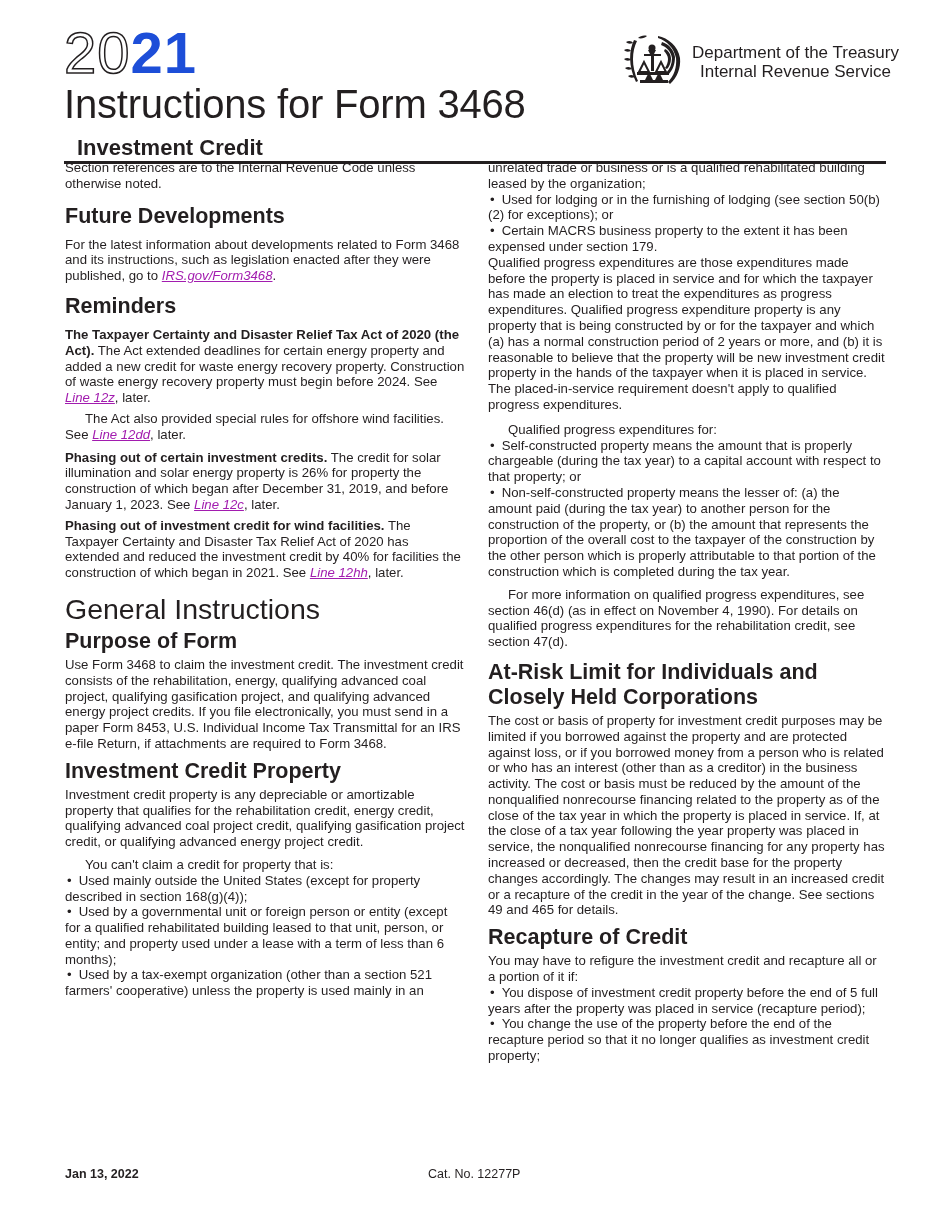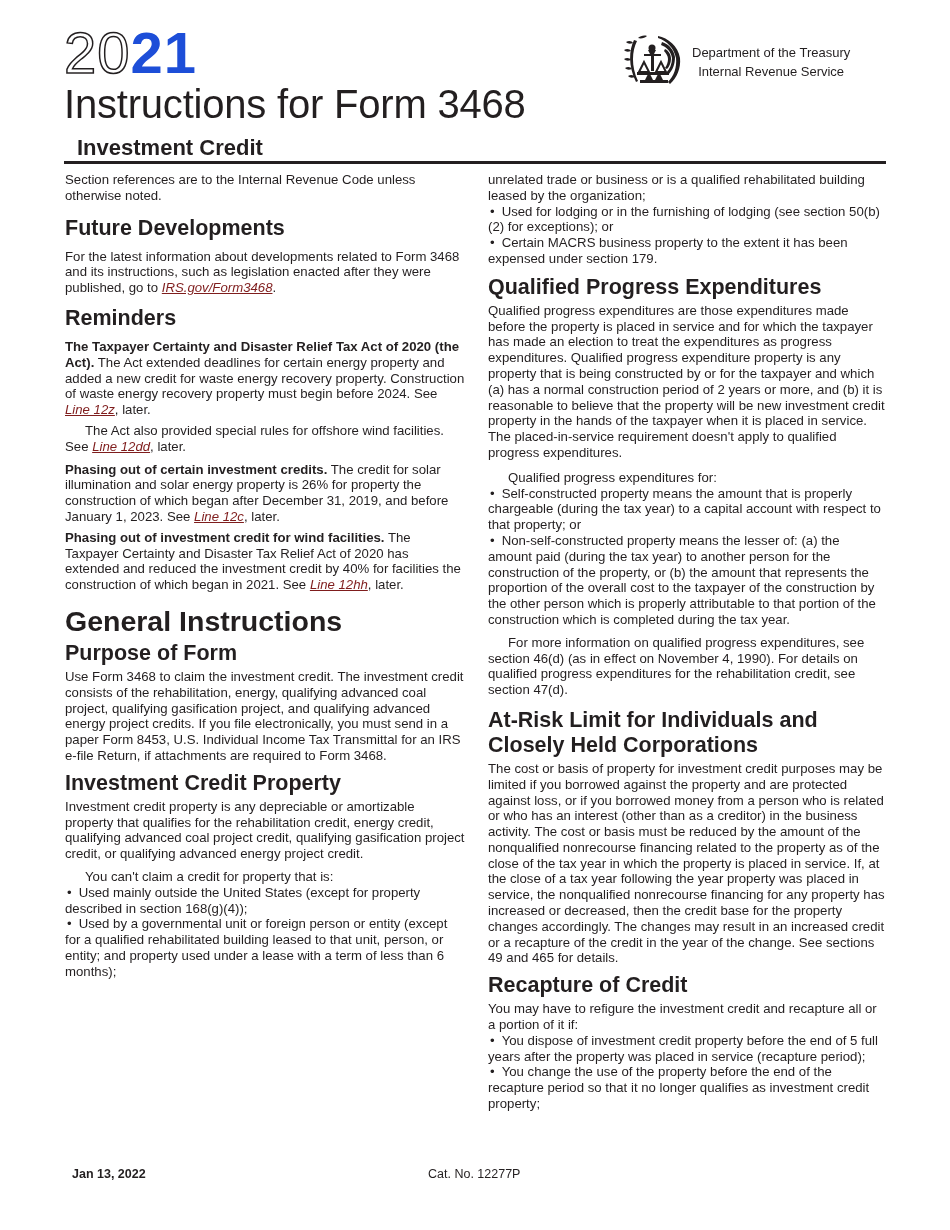--- a/index.html
+++ b/index.html
@@ -22,40 +22,40 @@
     position: absolute; left: 77px; top: 137px;
     font-size: 22px; font-weight: bold; line-height: 22px; margin: 0;
   }
   .rule {
     position: absolute; left: 64px; top: 161px; width: 822px; height: 3px; background: #231f20;
   }
   .agency {
     position: absolute; left: 622px; top: 32px; display: flex; align-items: center;
   }
   .agency svg { width: 64px; height: 56px; }
-  .agency-text { margin-left: 6px; font-size: 13px; line-height: 19px; }
+  .agency-text { margin-left: 6px; font-size: 17px; line-height: 19px; }
   .agency-text .dept { display: block; }
   .agency-text .irs { display: block; font-weight: normal; text-align: center; }
 
-  .col { position: absolute; top: 172px; width: 400px; font-size: 13.2px; line-height: 15.8px; }
+  .col { position: absolute; top: 160px; width: 400px; font-size: 13.2px; line-height: 15.8px; }
   .col.left { left: 65px; }
   .col.right { left: 488px; width: 398px; }
   .col p { margin: 0 0 7px 0; }
   .col p.indent { text-indent: 20px; }
   .col p.tight { margin-bottom: 0; }
   .col .bullet { margin: 0; }
   .col .bullet::before { content: "\2022"; margin-right: 7px; margin-left: 2px; }
   .col h2 { font-size: 21.5px; line-height: 25px; margin: 12px 0 8px 0; font-weight: bold; }
-  .col h1 { font-size: 28.5px; line-height: 32px; margin: 12px 0 3px 0; font-weight: bold; }
+  .col h1 { font-size: 28.5px; line-height: 32px; margin: 12px 0 3px 0; font-weight: normal; }
   .col h2.after-h1 { margin-top: 4px; margin-bottom: 3px; }
   .col h2.compact { margin-top: 6px; margin-bottom: 3px; }
   .col b { font-weight: bold; }
-  a.link { color: #7f1d1d; font-style: italic; text-decoration: underline; }
+  a.link { color: #a21caf; font-style: italic; text-decoration: underline; }
 
-  .footer-date { position: absolute; left: 72px; top: 1167px; font-size: 12.5px; font-weight: bold; }
+  .footer-date { position: absolute; left: 65px; top: 1167px; font-size: 12.5px; font-weight: bold; }
   .footer-cat { position: absolute; left: 428px; top: 1167px; font-size: 12.5px; }
 </style>
 </head>
 <body>
 
 <div class="year">
   <span class="outline">20</span><span class="solid">21</span>
 </div>
 <h1 class="title">Instructions for Form 3468</h1>
 <h3 class="subtitle">Investment Credit</h3>
@@ -112,28 +112,28 @@
 
   <h1>General Instructions</h1>
   <h2 class="after-h1">Purpose of Form</h2>
   <p>Use Form 3468 to claim the investment credit. The investment credit consists of the rehabilitation, energy, qualifying advanced coal project, qualifying gasification project, and qualifying advanced energy project credits. If you file electronically, you must send in a paper Form 8453, U.S. Individual Income Tax Transmittal for an IRS e-file Return, if attachments are required to Form 3468.</p>
 
   <h2 class="compact">Investment Credit Property</h2>
   <p>Investment credit property is any depreciable or amortizable property that qualifies for the rehabilitation credit, energy credit, qualifying advanced coal project credit, qualifying gasification project credit, or qualifying advanced energy project credit.</p>
   <p class="indent tight">You can't claim a credit for property that is:</p>
   <p class="bullet">Used mainly outside the United States (except for property described in section 168(g)(4));</p>
   <p class="bullet">Used by a governmental unit or foreign person or entity (except for a qualified rehabilitated building leased to that unit, person, or entity; and property used under a lease with a term of less than 6 months);</p>
+  <p class="bullet">Used by a tax-exempt organization (other than a section 521 farmers' cooperative) unless the property is used mainly in an</p>
 </div>
 
 <div class="col right">
   <p class="tight">unrelated trade or business or is a qualified rehabilitated building leased by the organization;</p>
   <p class="bullet">Used for lodging or in the furnishing of lodging (see section 50(b)(2) for exceptions); or</p>
   <p class="bullet">Certain MACRS business property to the extent it has been expensed under section 179.</p>
 
-  <h2 class="compact" style="margin-top:8px;">Qualified Progress Expenditures</h2>
   <p style="margin-bottom:9px;">Qualified progress expenditures are those expenditures made before the property is placed in service and for which the taxpayer has made an election to treat the expenditures as progress expenditures. Qualified progress expenditure property is any property that is being constructed by or for the taxpayer and which (a) has a normal construction period of 2 years or more, and (b) it is reasonable to believe that the property will be new investment credit property in the hands of the taxpayer when it is placed in service. The placed-in-service requirement doesn't apply to qualified progress expenditures.</p>
   <p class="indent tight">Qualified progress expenditures for:</p>
   <p class="bullet">Self-constructed property means the amount that is properly chargeable (during the tax year) to a capital account with respect to that property; or</p>
   <p class="bullet" style="margin-bottom:7px;">Non-self-constructed property means the lesser of: (a) the amount paid (during the tax year) to another person for the construction of the property, or (b) the amount that represents the proportion of the overall cost to the taxpayer of the construction by the other person which is properly attributable to that portion of the construction which is completed during the tax year.</p>
   <p class="indent">For more information on qualified progress expenditures, see section 46(d) (as in effect on November 4, 1990). For details on qualified progress expenditures for the rehabilitation credit, see section 47(d).</p>
 
   <h2 class="compact" style="margin-top:10px;">At-Risk Limit for Individuals and Closely Held Corporations</h2>
   <p>The cost or basis of property for investment credit purposes may be limited if you borrowed against the property and are protected against loss, or if you borrowed money from a person who is related or who has an interest (other than as a creditor) in the business activity. The cost or basis must be reduced by the amount of the nonqualified nonrecourse financing related to the property as of the close of the tax year in which the property is placed in service. If, at the close of a tax year following the year property was placed in service, the nonqualified nonrecourse financing for any property has increased or decreased, then the credit base for the property changes accordingly. The changes may result in an increased credit or a recapture of the credit in the year of the change. See sections 49 and 465 for details.</p>
 
   <h2 class="compact">Recapture of Credit</h2>

